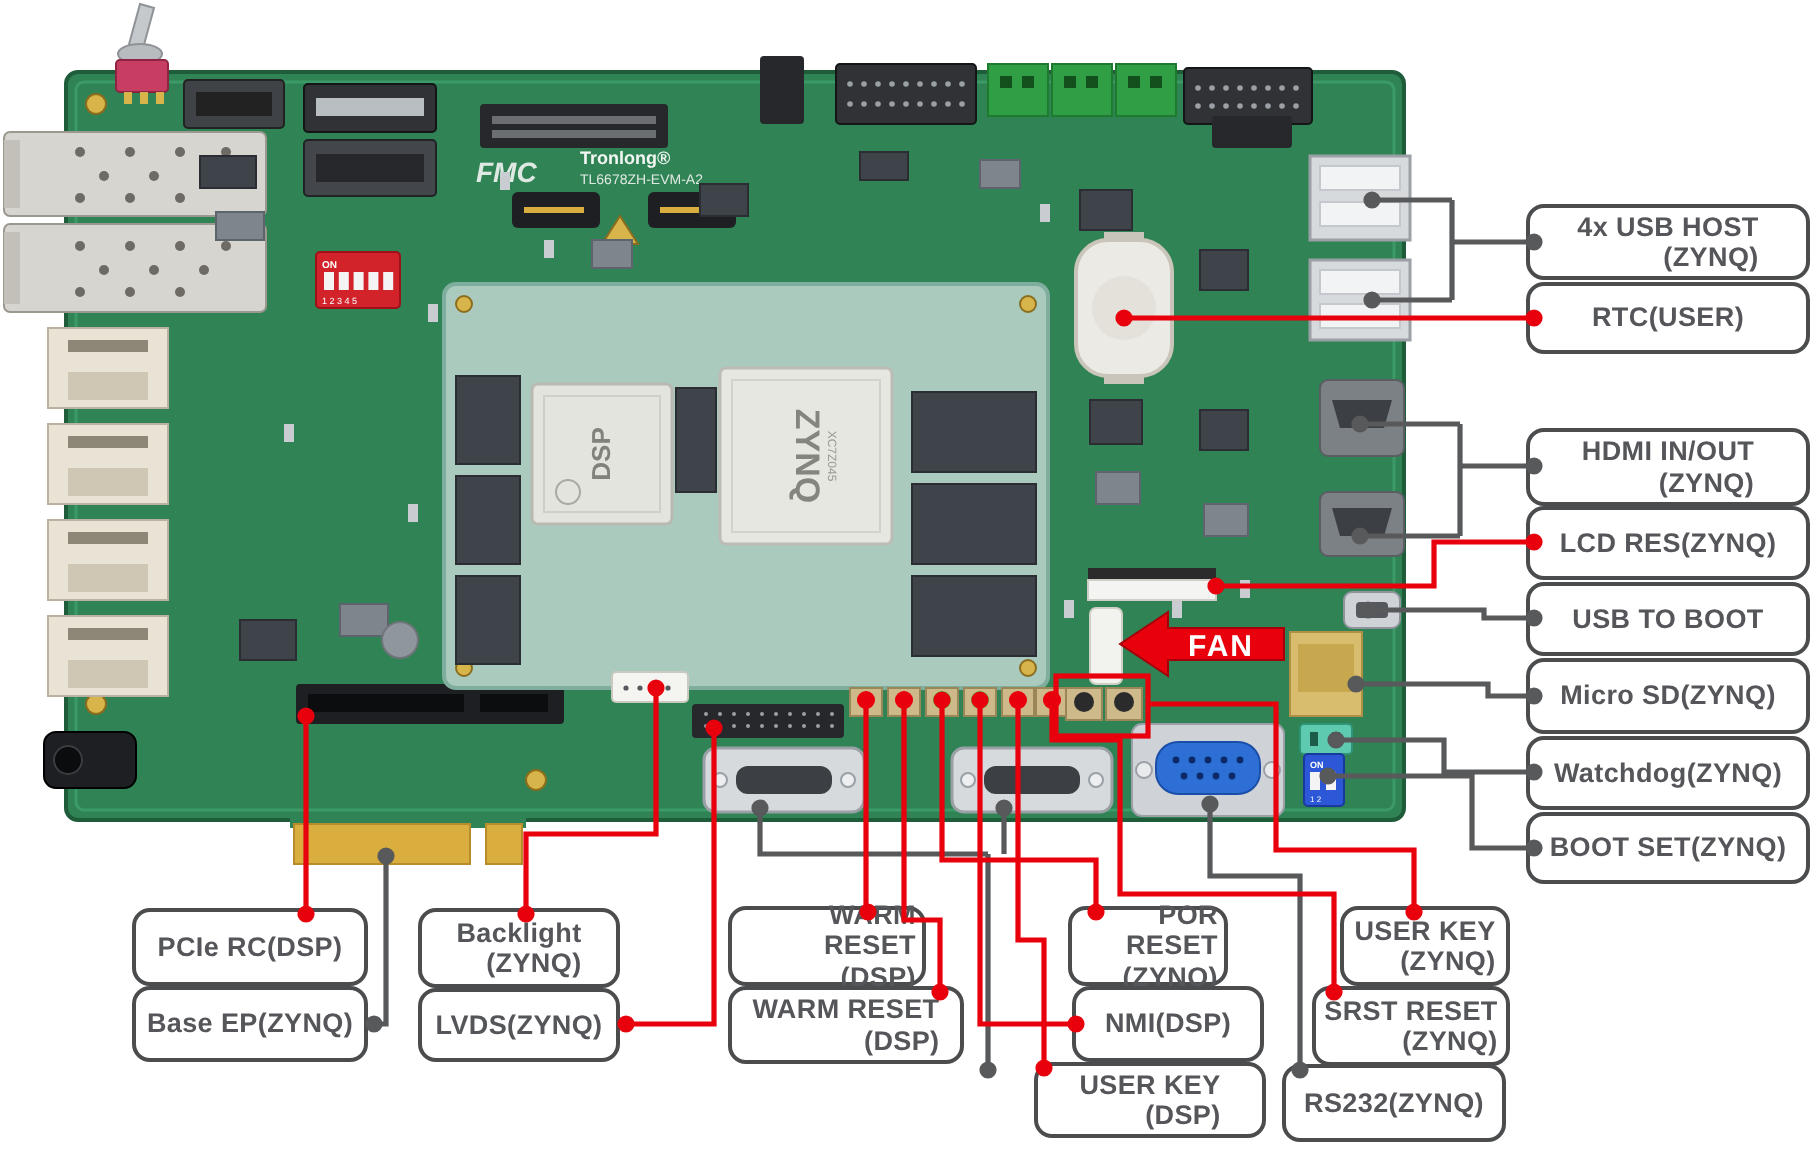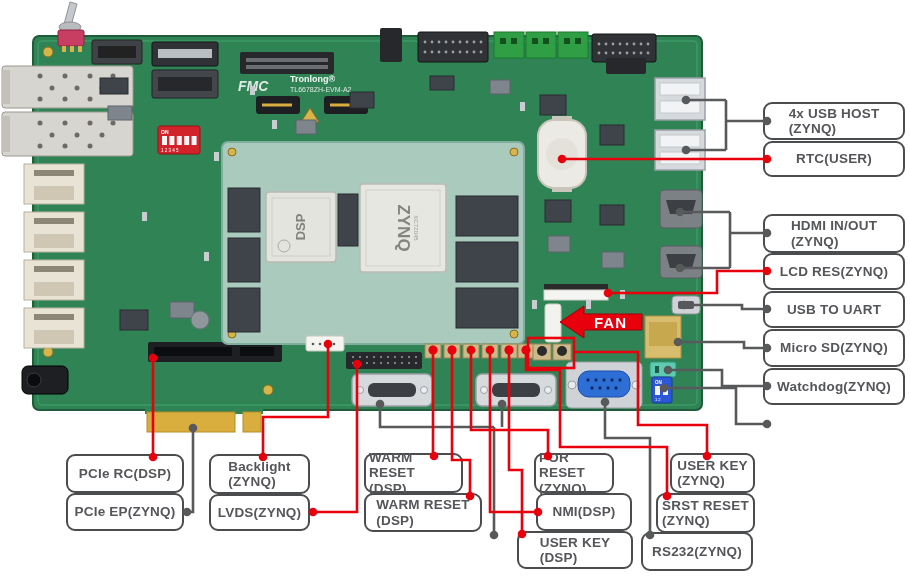--- a/index.html
+++ b/index.html
@@ -1,21 +1,21 @@
 <!DOCTYPE html>
 <html><head>
 <meta charset="utf-8">
 <style>
   html,body{margin:0;padding:0;background:#fff;}
   #stage{position:relative;width:910px;height:577px;background:#fff;overflow:hidden;
          font-family:"Liberation Sans",sans-serif;}
   #stage svg{position:absolute;left:0;top:0;}
   svg.overlay{pointer-events:none;z-index:30;}
   .lbl{position:absolute;z-index:20;background:#fff;border:2.5px solid #4b4c4e;border-radius:9px;
-       box-sizing:border-box;display:flex;align-items:center;justify-content:center;text-align:left;
+       box-sizing:border-box;display:flex;align-items:center;justify-content:center;text-align:right;
        font-weight:bold;font-size:13.5px;line-height:1.12;color:#55565a;white-space:pre-line;
        letter-spacing:.2px;padding:1px 3px;}
 </style>
 </head>
 <body>
 
 <div id="stage">
 
   <svg width="910" height="577" viewBox="0 0 910 577">
 
@@ -438,26 +438,27 @@
       <text x="594" y="328" font-size="15" font-weight="bold" fill="#fff" letter-spacing="1">FAN</text>
     </g>
   </svg>
 
   <div class="lbl" style="left:763px;top:102px;width:142px;height:38px">4x USB HOST
 (ZYNQ)</div>
   <div class="lbl" style="left:763px;top:141px;width:142px;height:36px">RTC(USER)</div>
   <div class="lbl" style="left:763px;top:214px;width:142px;height:39px">HDMI IN/OUT
 (ZYNQ)</div>
   <div class="lbl" style="left:763px;top:253px;width:142px;height:37px">LCD RES(ZYNQ)</div>
-  <div class="lbl" style="left:763px;top:291px;width:142px;height:37px">USB TO UART</div>
+  <div class="lbl" style="left:763px;top:291px;width:142px;height:37px">USB TO BOOT</div>
   <div class="lbl" style="left:763px;top:329px;width:142px;height:38px">Micro SD(ZYNQ)</div>
   <div class="lbl" style="left:763px;top:368px;width:142px;height:37px">Watchdog(ZYNQ)</div>
+  <div class="lbl" style="left:763px;top:406px;width:142px;height:36px">BOOT SET(ZYNQ)</div>
 
   <div class="lbl" style="left:66px;top:454px;width:118px;height:39px">PCIe RC(DSP)</div>
-  <div class="lbl" style="left:66px;top:493px;width:118px;height:38px">PCIe EP(ZYNQ)</div>
+  <div class="lbl" style="left:66px;top:493px;width:118px;height:38px">Base EP(ZYNQ)</div>
   <div class="lbl" style="left:209px;top:454px;width:101px;height:40px">Backlight
 (ZYNQ)</div>
   <div class="lbl" style="left:209px;top:494px;width:101px;height:37px">LVDS(ZYNQ)</div>
   <div class="lbl" style="left:364px;top:453px;width:99px;height:40px">WARM RESET
 (DSP)</div>
   <div class="lbl" style="left:364px;top:493px;width:118px;height:39px">WARM RESET
 (DSP)</div>
   <div class="lbl" style="left:534px;top:453px;width:80px;height:40px">POR RESET
 (ZYNQ)</div>
   <div class="lbl" style="left:536px;top:493px;width:96px;height:38px">NMI(DSP)</div>

